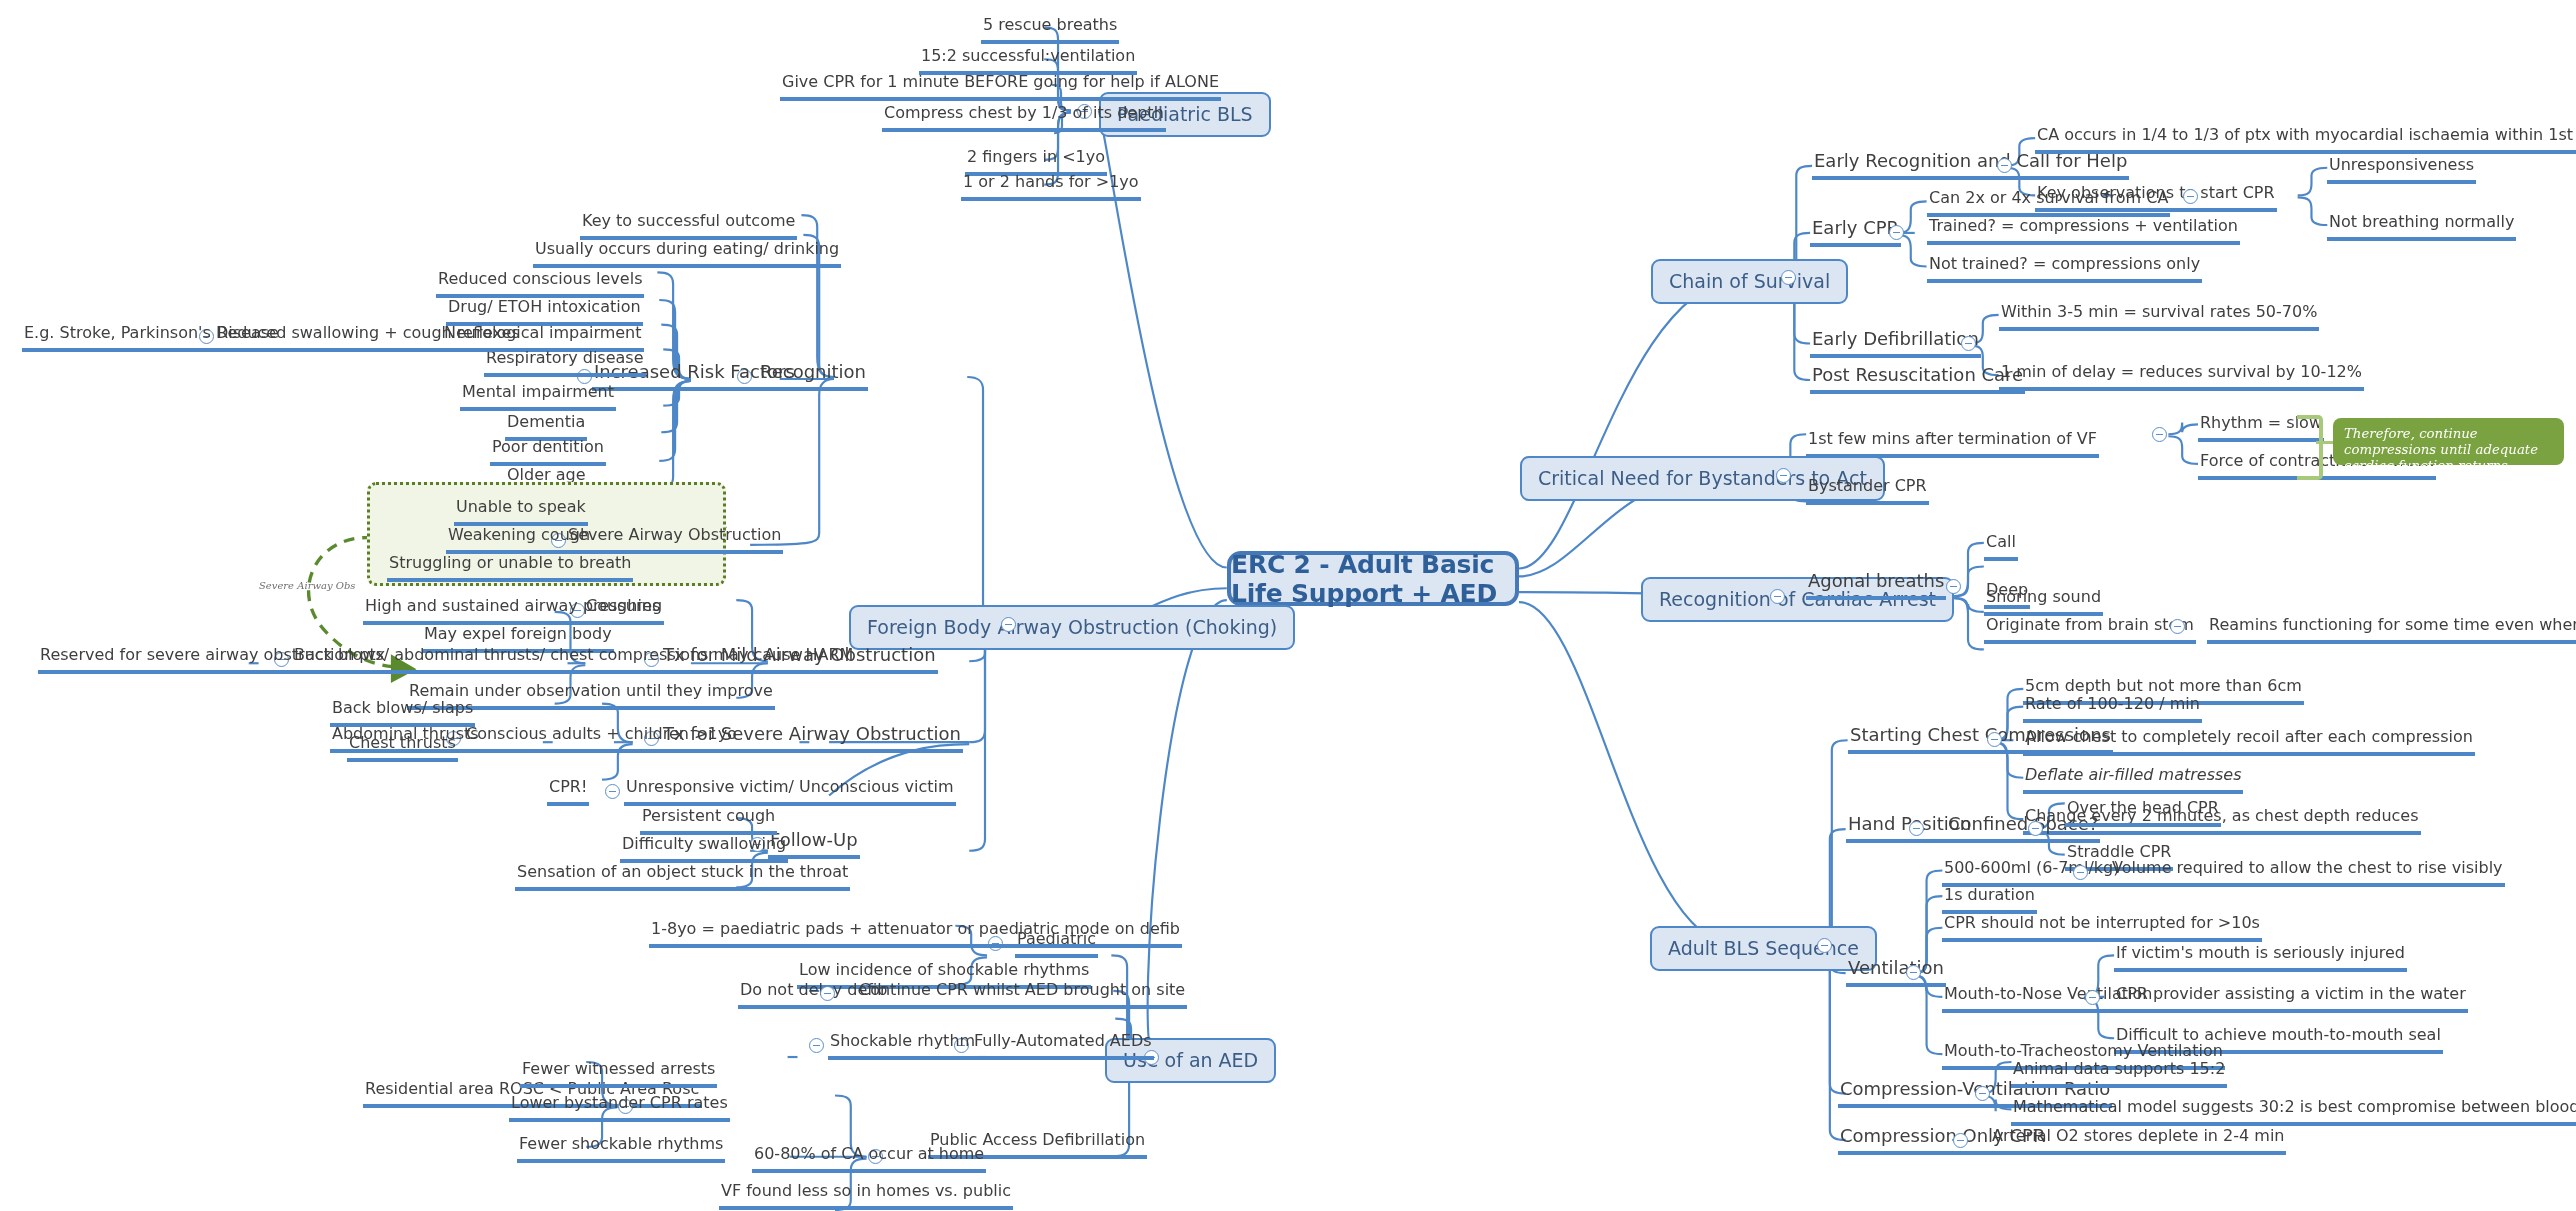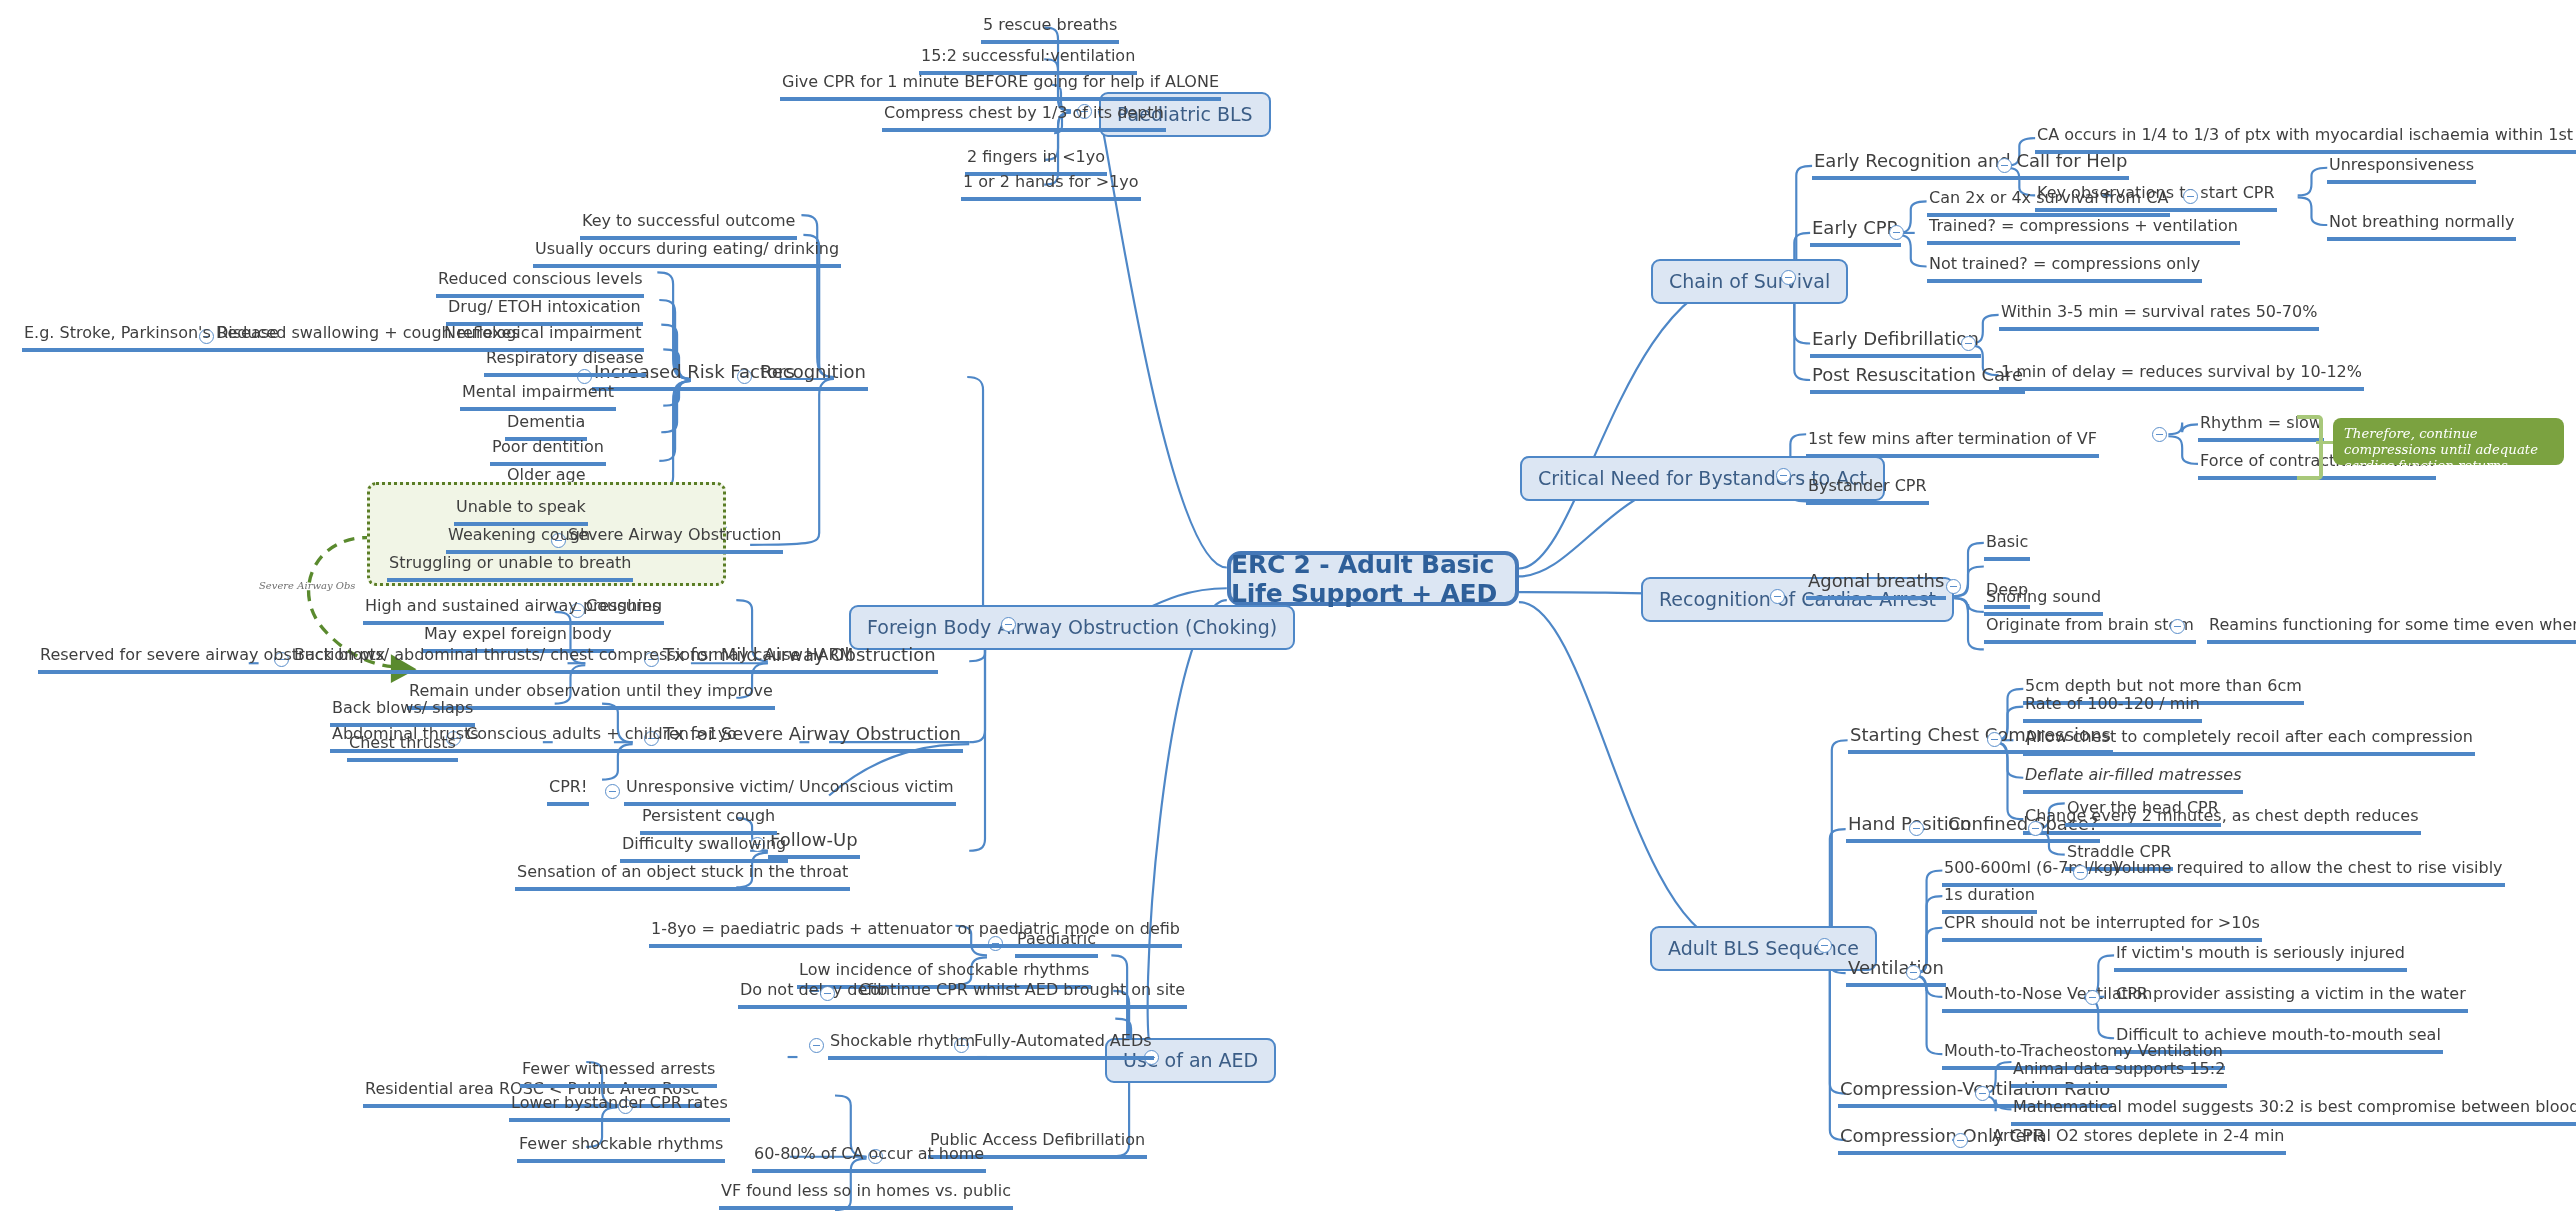--- a/index.html
+++ b/index.html
@@ -361,21 +361,21 @@
 <div class="node sm" style="left:1806px;top:477px;">Bystander CPR</div>
 
 <div id="bracket"></div>
 <div id="bracket-stem"></div>
 <div id="callout">Therefore, continue compressions until adequate cardiac function returns</div>
 
 <div class="boxnode" style="left:1641px;top:577px;">Recognition of Cardiac Arrest</div>
 <div class="handle" style="left:1770px;top:589px;"></div>
 <div class="node l2" style="left:1806px;top:572px;">Agonal breaths</div>
 <div class="handle" style="left:1946px;top:579px;"></div>
-<div class="node sm" style="left:1984px;top:533px;">Basic</div>
+<div class="node sm" style="left:1984px;top:533px;">Call</div>
 <div class="node sm" style="left:1984px;top:561px;margin-top:20px;">Deep</div>
 <div class="node sm" style="left:1984px;top:588px;">Snoring sound</div>
 <div class="node sm" style="left:1984px;top:616px;">Originate from brain stem</div>
 <div class="handle" style="left:2170px;top:619px;"></div>
 <div class="node sm" style="left:2207px;top:616px;">Reamins functioning for some time even when hypoxic</div>
 
 <div class="boxnode" style="left:1650px;top:926px;">Adult BLS Sequence</div>
 <div class="handle" style="left:1817px;top:938px;"></div>
 
 <div class="node l2" style="left:1848px;top:726px;">Starting Chest Compressions</div>

